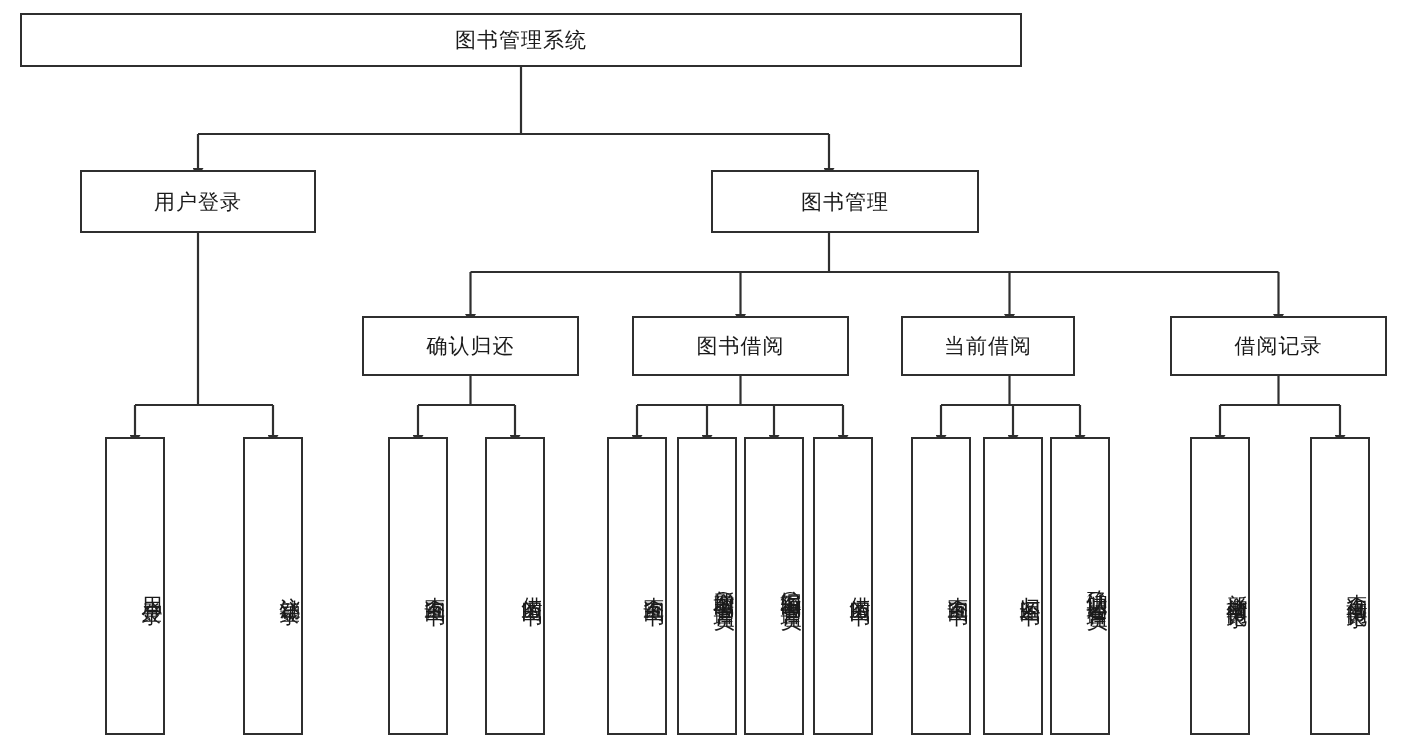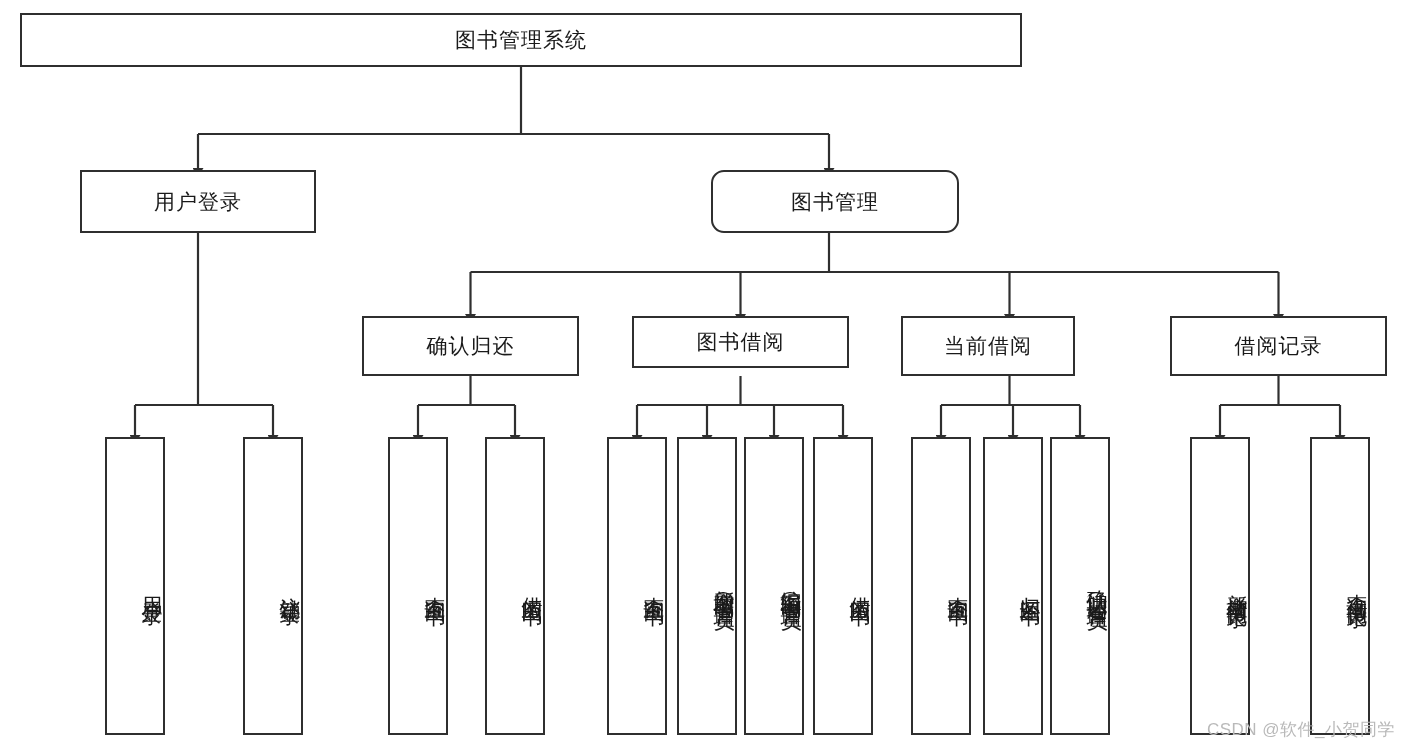--- a/index.html
+++ b/index.html
@@ -112,27 +112,27 @@
         <line x1="1340" y1="405" x2="1340" y2="436" stroke="#2f2f2f" stroke-width="2.2" marker-end="url(#arrow)"></line>
       </g>
   </svg>
   <div id="node-layer">
       <div class="node horizontal" style="left: 20px; top: 13px; width: 1002px; height: 54px;">
         <span>图书管理系统</span>
       </div>
       <div class="node horizontal" style="left: 80px; top: 170px; width: 236px; height: 63px;">
         <span>用户登录</span>
       </div>
-      <div class="node horizontal" style="left: 711px; top: 170px; width: 248px; height: 63px; border-radius: 13px;">
+      <div class="node horizontal" style="left: 711px; top: 170px; width: 268px; height: 63px;">
         <span>图书管理</span>
       </div>
       <div class="node horizontal" style="left: 362px; top: 316px; width: 217px; height: 60px;">
         <span>确认归还</span>
       </div>
-      <div class="node horizontal" style="left: 632px; top: 316px; width: 217px; height: 52px;">
+      <div class="node horizontal" style="left: 632px; top: 316px; width: 217px; height: 60px;">
         <span>图书借阅</span>
       </div>
       <div class="node horizontal" style="left: 901px; top: 316px; width: 174px; height: 60px;">
         <span>当前借阅</span>
       </div>
       <div class="node horizontal" style="left: 1170px; top: 316px; width: 217px; height: 60px; justify-content: center;">
         <span>借阅记录</span>
       </div>
       <div class="node vertical" style="left: 105px; top: 437px; width: 60px; height: 298px;">
         <span class="vtext">用户登录</span>
@@ -167,14 +167,13 @@
       <div class="node vertical" style="left: 1050px; top: 437px; width: 60px; height: 298px;">
         <span class="vtext">确认归还（管理员）</span>
       </div>
       <div class="node vertical" style="left: 1190px; top: 437px; width: 60px; height: 298px;">
         <span class="vtext">新增借阅记录</span>
       </div>
       <div class="node vertical" style="left: 1310px; top: 437px; width: 60px; height: 298px;">
         <span class="vtext">查询借阅记录</span>
       </div>
     </div>
-  <div class="watermark">CSDN @软件_小贺同学</div>
 </div>
 
 </body></html>

